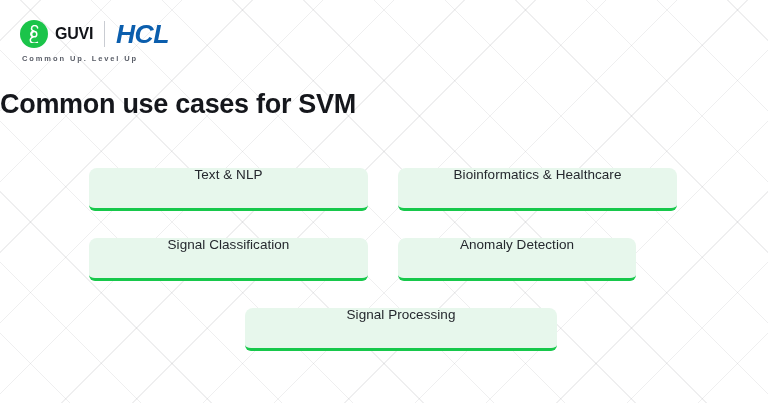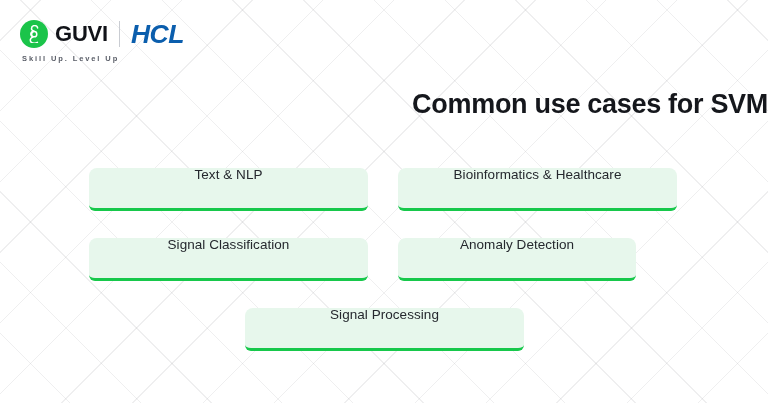--- a/index.html
+++ b/index.html
@@ -47,21 +47,21 @@
     border-radius:50%;
     background:#1bc44a;
     display:flex;
     align-items:center; justify-content:center;
     flex:0 0 auto;
   }
   .guvi-mark svg { display:block; }
 
   .guvi-word {
     margin-left:7px;
-    font-size:22px;
+    font-size:16px;
     font-weight:bold;
     letter-spacing:-0.2px;
     color:#111318;
     line-height:1;
   }
 
   .brand-divider {
     width:1px;
     height:26px;
     background:#c9ccd2;
@@ -89,21 +89,21 @@
     color:#585c66;
     line-height:1;
     white-space:nowrap;
   }
 
   
   #page-title {
     position:absolute;
     left:0; right:0;
     top:88px;
-    text-align:right;
+    text-align:left;
     font-size:27px;
     font-weight:bold;
     letter-spacing:-0.3px;
     color:#15171c;
     line-height:1.25;
   }
 
   
   .card {
     position:absolute;
@@ -122,21 +122,21 @@
     letter-spacing:0.05px;
     line-height:1;
     white-space:nowrap;
     padding-bottom:1px;
   }
 
   .card.r1c1 { left:89px;  top:168px; width:279px; }
   .card.r1c2 { left:398px; top:168px; width:279px; }
   .card.r2c1 { left:89px;  top:238px; width:279px; }
   .card.r2c2 { left:398px; top:238px; width:238px; }
-  .card.r3c1 { left:245px; top:308px; width:279px; }
+  .card.r3c1 { left:245px; top:308px; width:312px; }
 </style>
 </head>
 <body>
 
 <div id="stage">
 
   <div id="brand">
     <div id="brand-row">
 
       <span class="guvi-mark">
@@ -148,21 +148,21 @@
         </svg>
       </span>
 
       <span class="guvi-word">GUVI</span>
 
       <span class="brand-divider"></span>
 
       <span class="hcl-word">HCL</span>
     </div>
 
-    <div class="tagline">Skill Up. Level Up</div>
+    <div class="tagline">Common Up. Level Up</div>
   </div>
 
   <h1 id="page-title">Common use cases for SVM</h1>
 
   <div class="card r1c1">
     <span class="card-label">Text &amp; NLP</span>
   </div>
 
   <div class="card r1c2">
     <span class="card-label">Bioinformatics &amp; Healthcare</span>

